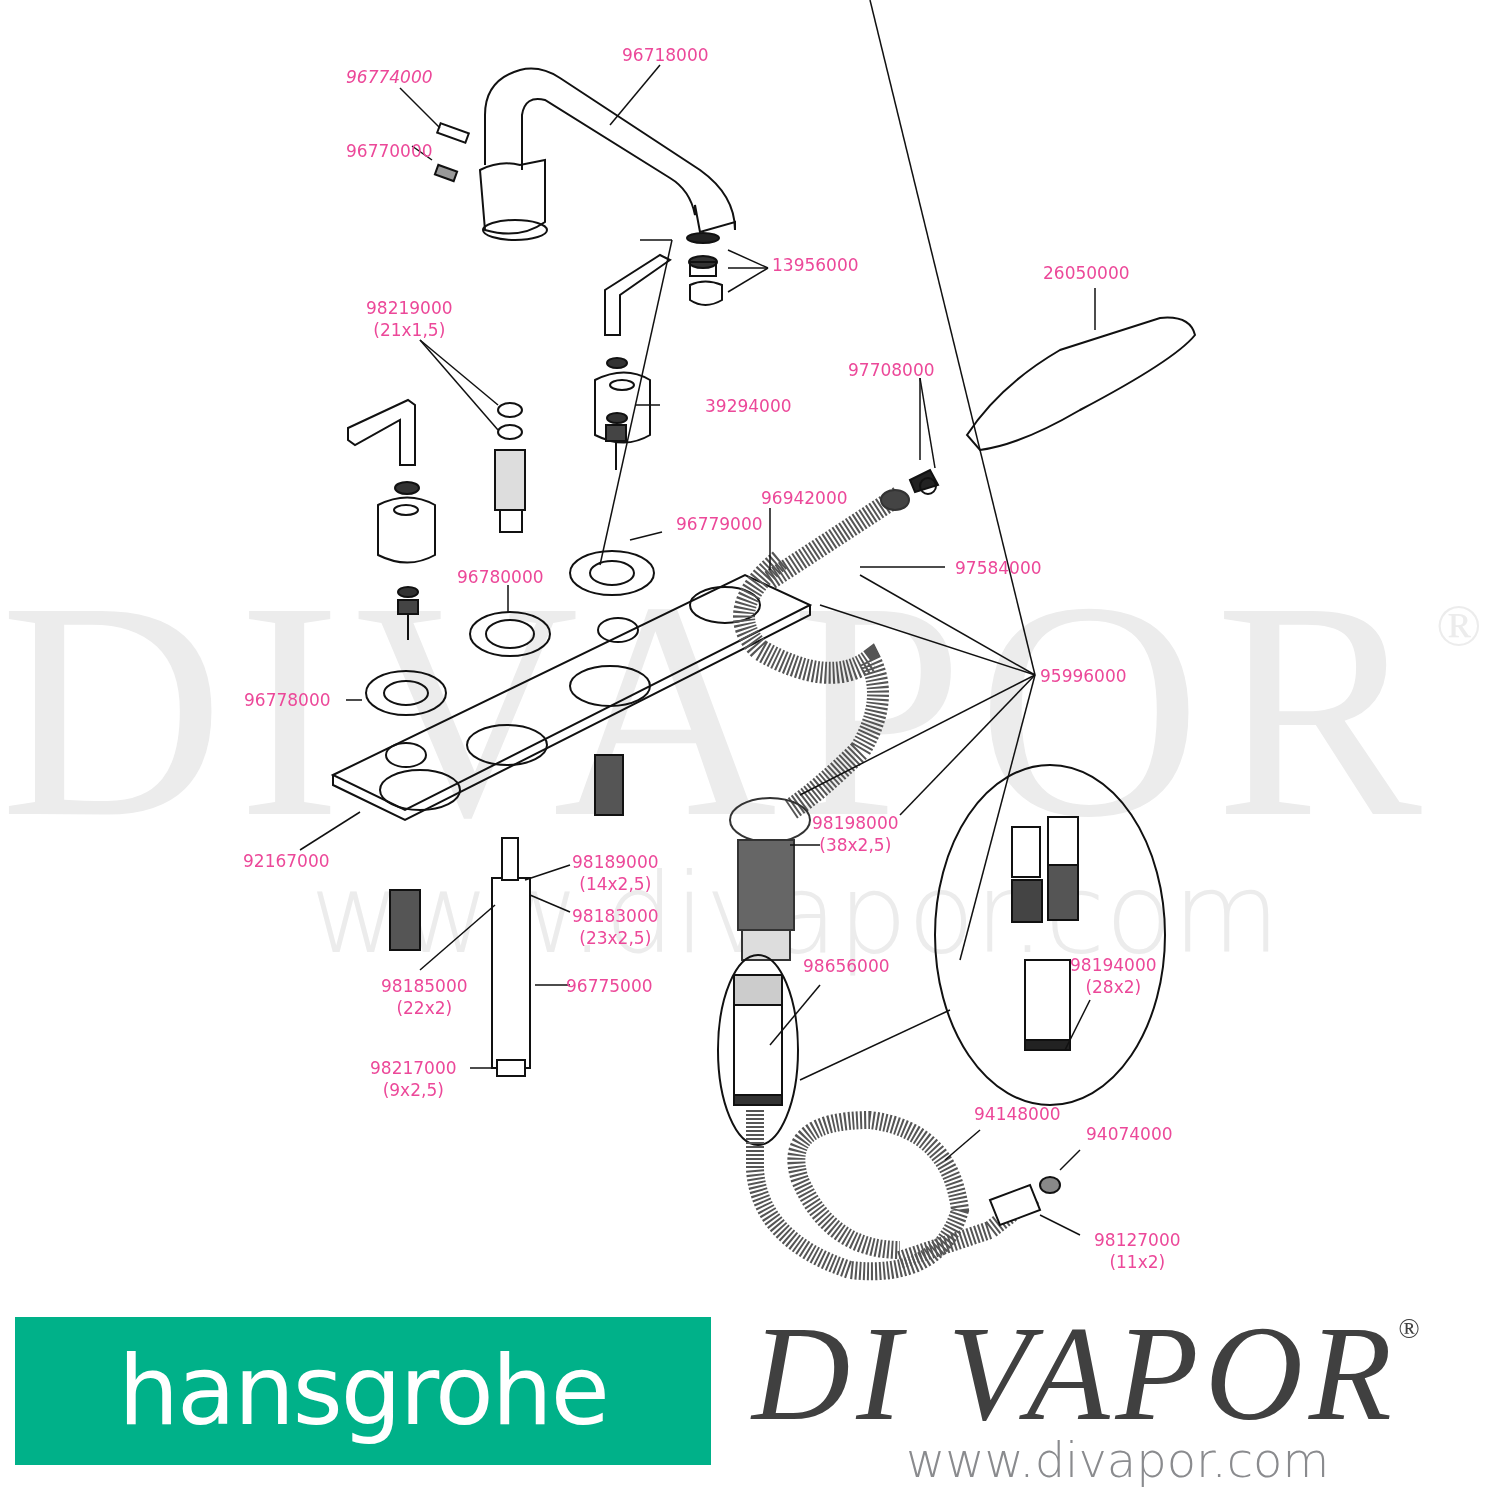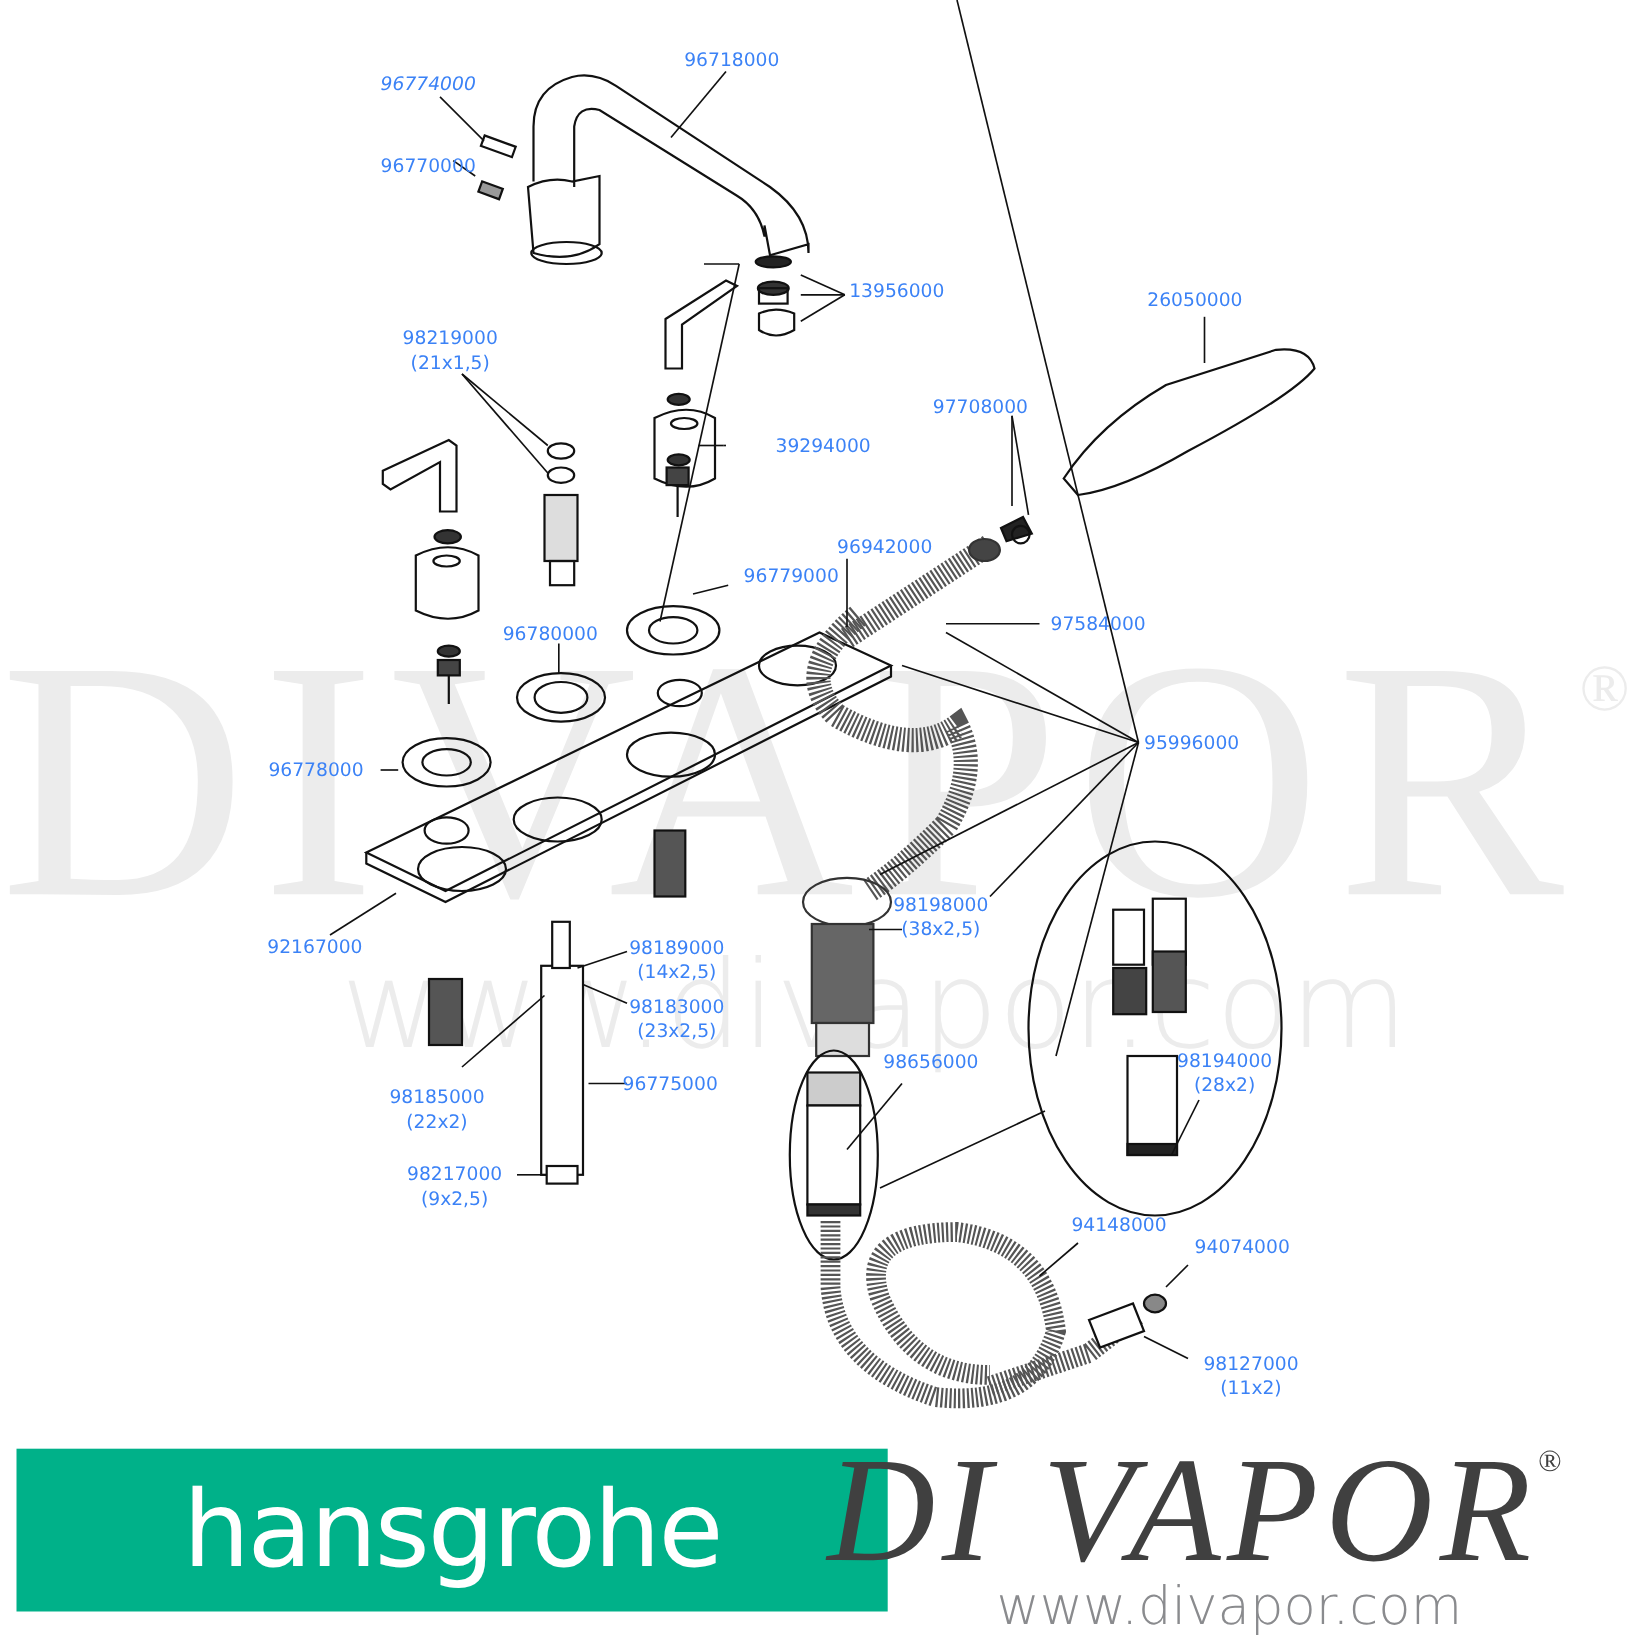--- a/index.html
+++ b/index.html
@@ -1,24 +1,24 @@
 <!DOCTYPE html>
 <html><head>
 <meta charset="utf-8">
 <style>
   html, body { margin:0; padding:0; background:#ffffff; }
   body { width:1500px; height:1500px; position:relative; overflow:hidden; font-family:"Liberation Sans", sans-serif; }
   .wm-big { position:absolute; left:0; top:555px; width:1500px; font-family:"Liberation Serif", serif; font-size:310px; color:#ececec; letter-spacing:14px; white-space:nowrap; line-height:1; z-index:0; }
   .wm-big sup { font-size:60px; vertical-align:top; position:relative; top:40px; }
   .wm-url { position:absolute; left:310px; top:850px; font-family:"DejaVu Sans", sans-serif; font-size:110px; color:#ececec; z-index:0; font-weight:200; }
   svg.diagram { position:absolute; left:0; top:0; z-index:1; }
-  .part { position:absolute; z-index:2; font-family:"DejaVu Sans", sans-serif; font-size:17px; color:#3b82f6; line-height:22px; text-align:center; white-space:nowrap; }
+  .part { position:absolute; z-index:2; font-family:"DejaVu Sans", sans-serif; font-size:17px; color:#ec4899; line-height:22px; text-align:center; white-space:nowrap; }
   .part .num { display:block; }
   .part .size { display:block; }
-  .brand-box { position:absolute; left:15px; top:1317px; width:792px; height:148px; background:#00b189; z-index:2; display:flex; align-items:center; justify-content:center; }
+  .brand-box { position:absolute; left:15px; top:1317px; width:696px; height:148px; background:#00b189; z-index:2; display:flex; align-items:center; justify-content:center; }
   .brand-box span { color:#ffffff; font-family:"DejaVu Sans", sans-serif; font-size:96px; letter-spacing:-2px; font-weight:400; }
   .dv-logo { position:absolute; left:752px; top:1305px; z-index:2; font-family:"Liberation Serif", serif; font-size:136px; color:#404040; letter-spacing:6px; line-height:1; white-space:nowrap;font-style:italic; }
   .dv-logo sup { font-size:28px; vertical-align:top; position:relative; top:10px; letter-spacing:0; }
   .dv-url { position:absolute; left:906px; top:1432px; z-index:2; font-family:"DejaVu Sans", sans-serif; font-size:48px; color:#8a8b8e; font-weight:200; }
 </style>
 </head>
 <body>
 
 <div class="wm-big"><span>DIVAPOR</span><sup>®</sup></div>
 <div class="wm-url">www.divapor.com</div>
@@ -239,21 +239,21 @@
     <span class="num">98183000</span>
     <span class="size">(23x2,5)</span>
   </div>
 <div class="part" style="left:803px; top:955px;">
     <span class="num">98656000</span>
   </div>
 <div class="part" style="left:1070px; top:954px;">
     <span class="num">98194000</span>
     <span class="size">(28x2)</span>
   </div>
-<div class="part" style="left:354px; top:975px;margin-top:12px;">
+<div class="part" style="left:381px; top:975px;">
     <span class="num">98185000</span>
     <span class="size">(22x2)</span>
   </div>
 <div class="part" style="left:566px; top:975px;">
     <span class="num">96775000</span>
   </div>
 <div class="part" style="left:370px; top:1057px;">
     <span class="num">98217000</span>
     <span class="size">(9x2,5)</span>
   </div>

